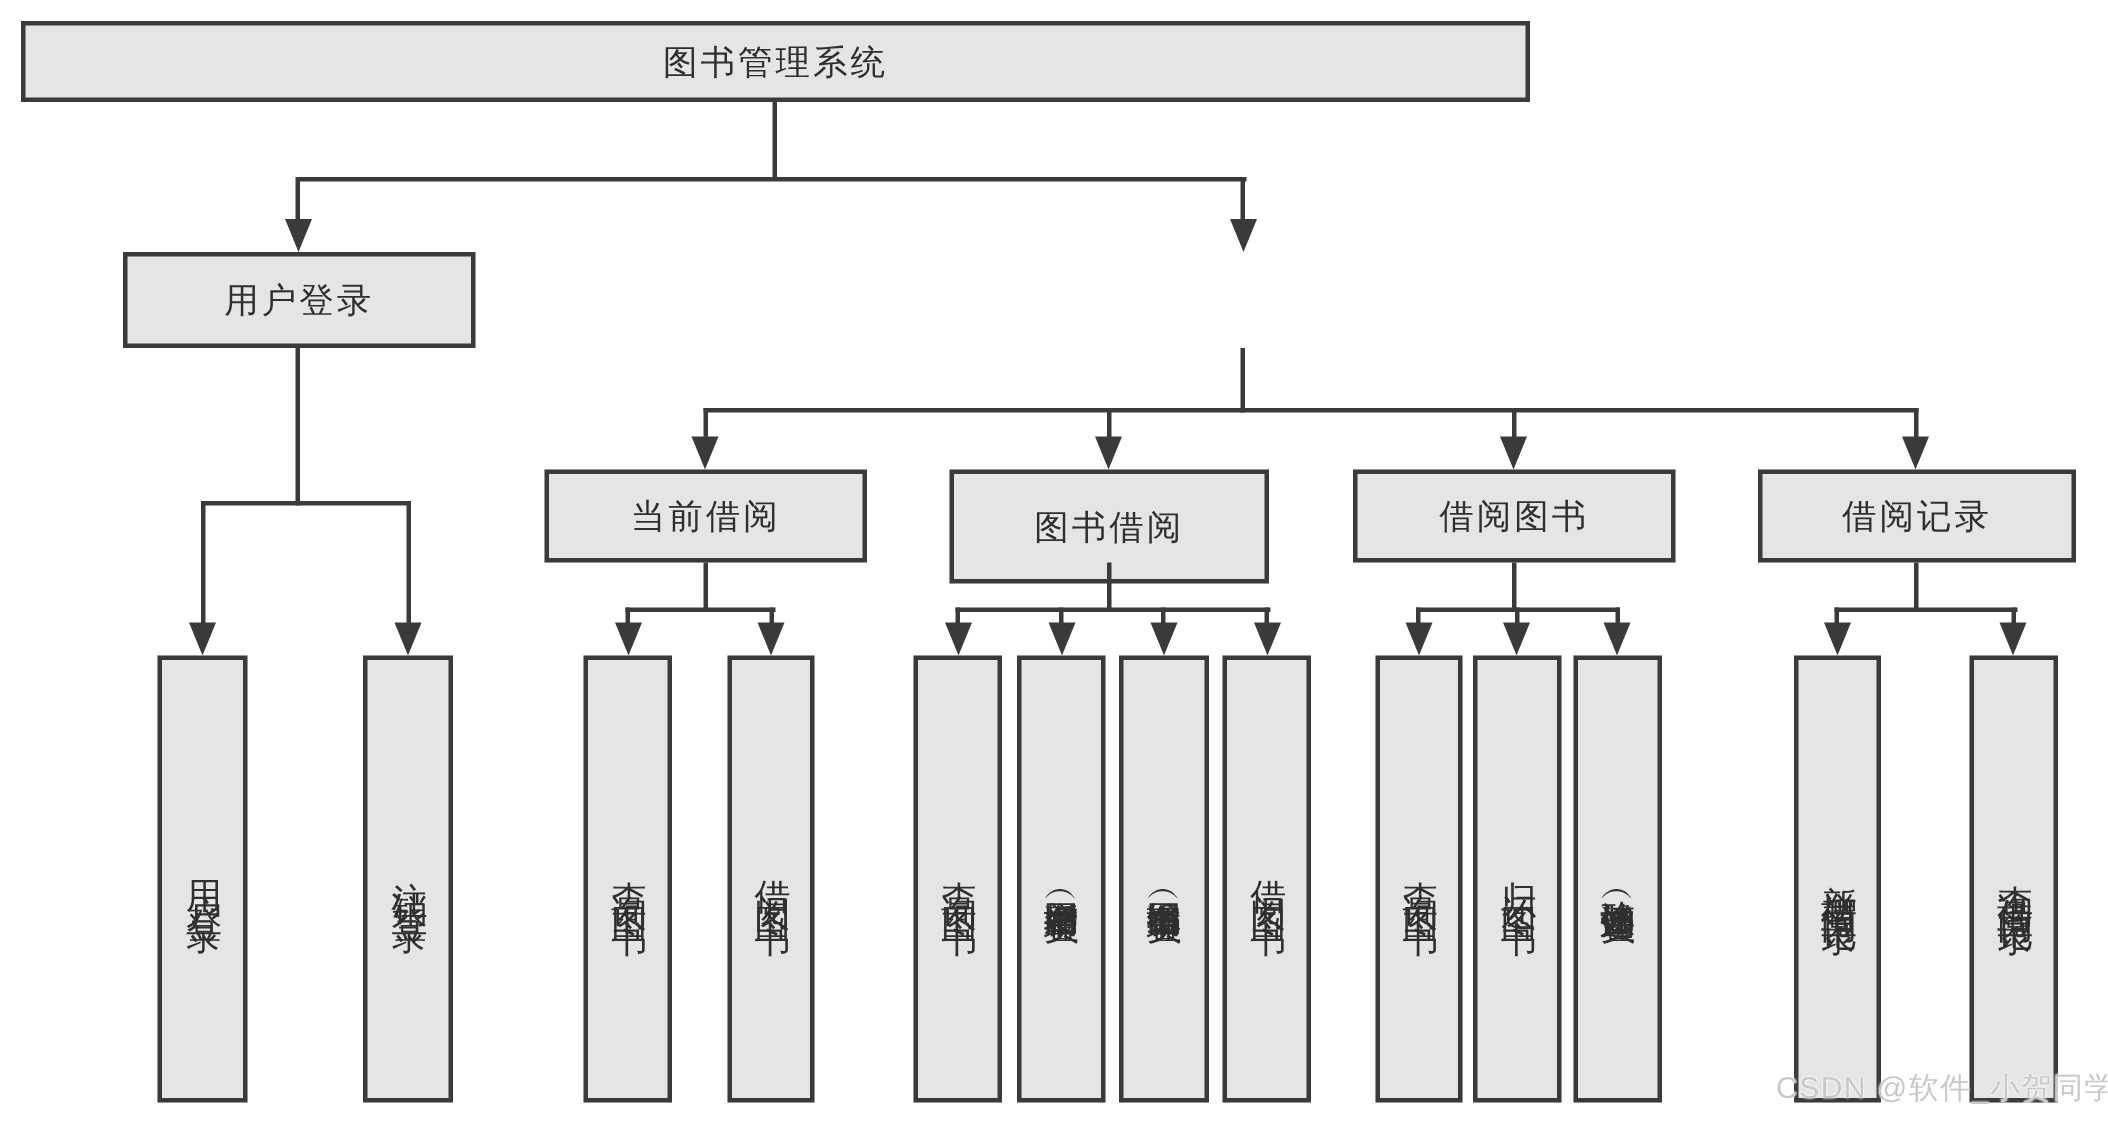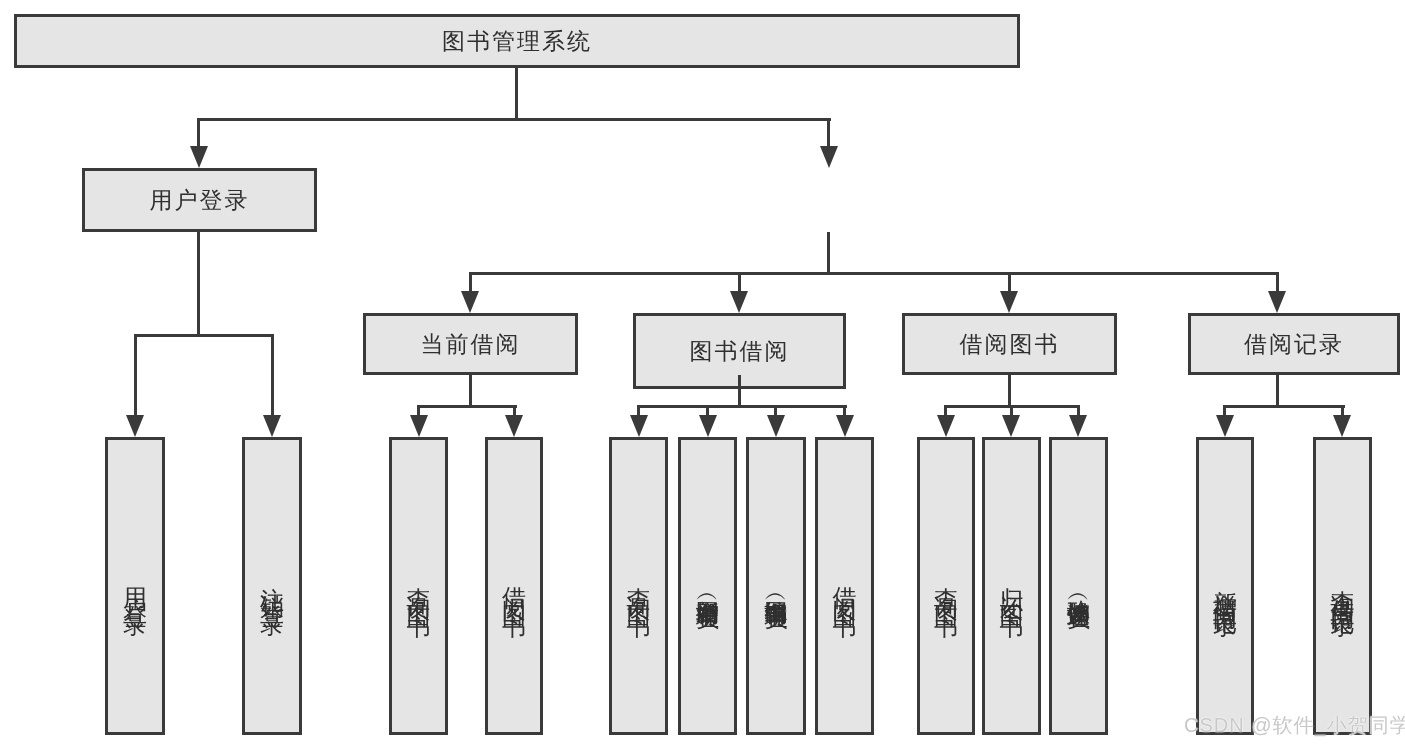--- a/index.html
+++ b/index.html
@@ -69,21 +69,21 @@
 
   <div class="box" style="left:363px;top:313px;width:215px;height:62px;">
     <span>当前借阅</span>
   </div>
   <div class="box" style="left:633px;top:313px;width:213px;height:76px;">
     <span>图书借阅</span>
   </div>
   <div class="box" style="left:902px;top:313px;width:215px;height:62px;">
     <span>借阅图书</span>
   </div>
-  <div class="box" style="left:1172px;top:313px;width:212px;height:62px;margin-left:16px;">
+  <div class="box" style="left:1172px;top:313px;width:212px;height:62px;">
     <span>借阅记录</span>
   </div>
 
   <div class="vline" style="left:469px;top:375px;height:33px;"></div>
   <div class="hline" style="left:417px;top:405px;width:100px;"></div>
   <div class="vline" style="left:417px;top:405px;height:13px;"></div>
   <div class="arrow" style="left:410px;top:415px;"></div>
   <div class="vline" style="left:513px;top:405px;height:13px;"></div>
   <div class="arrow" style="left:505px;top:415px;"></div>
 

